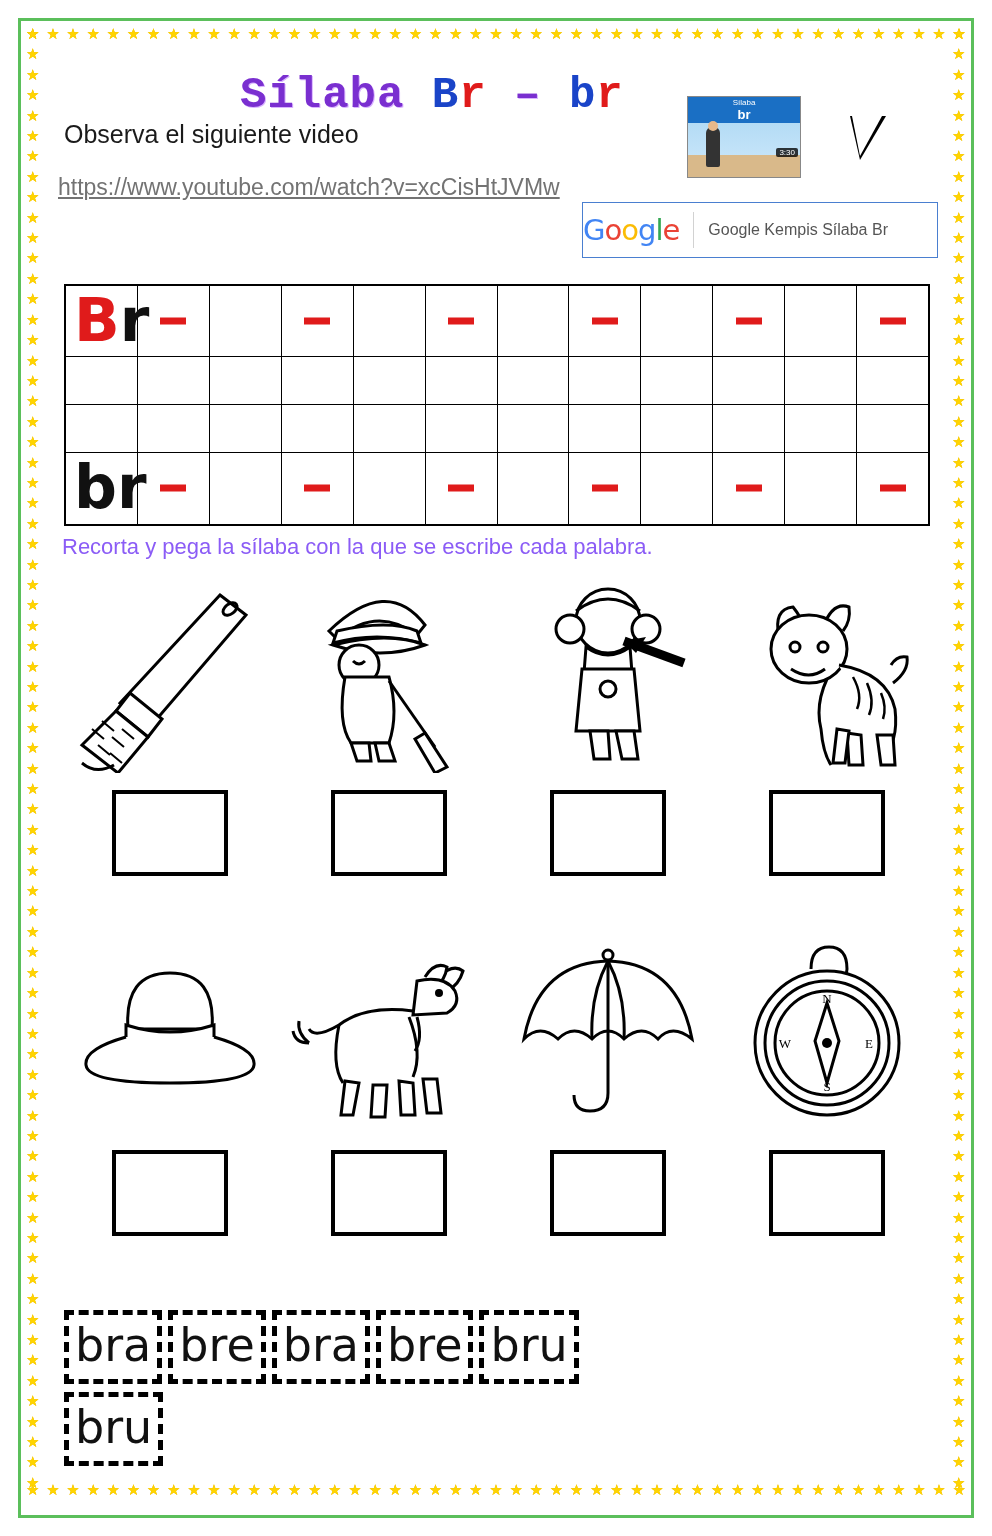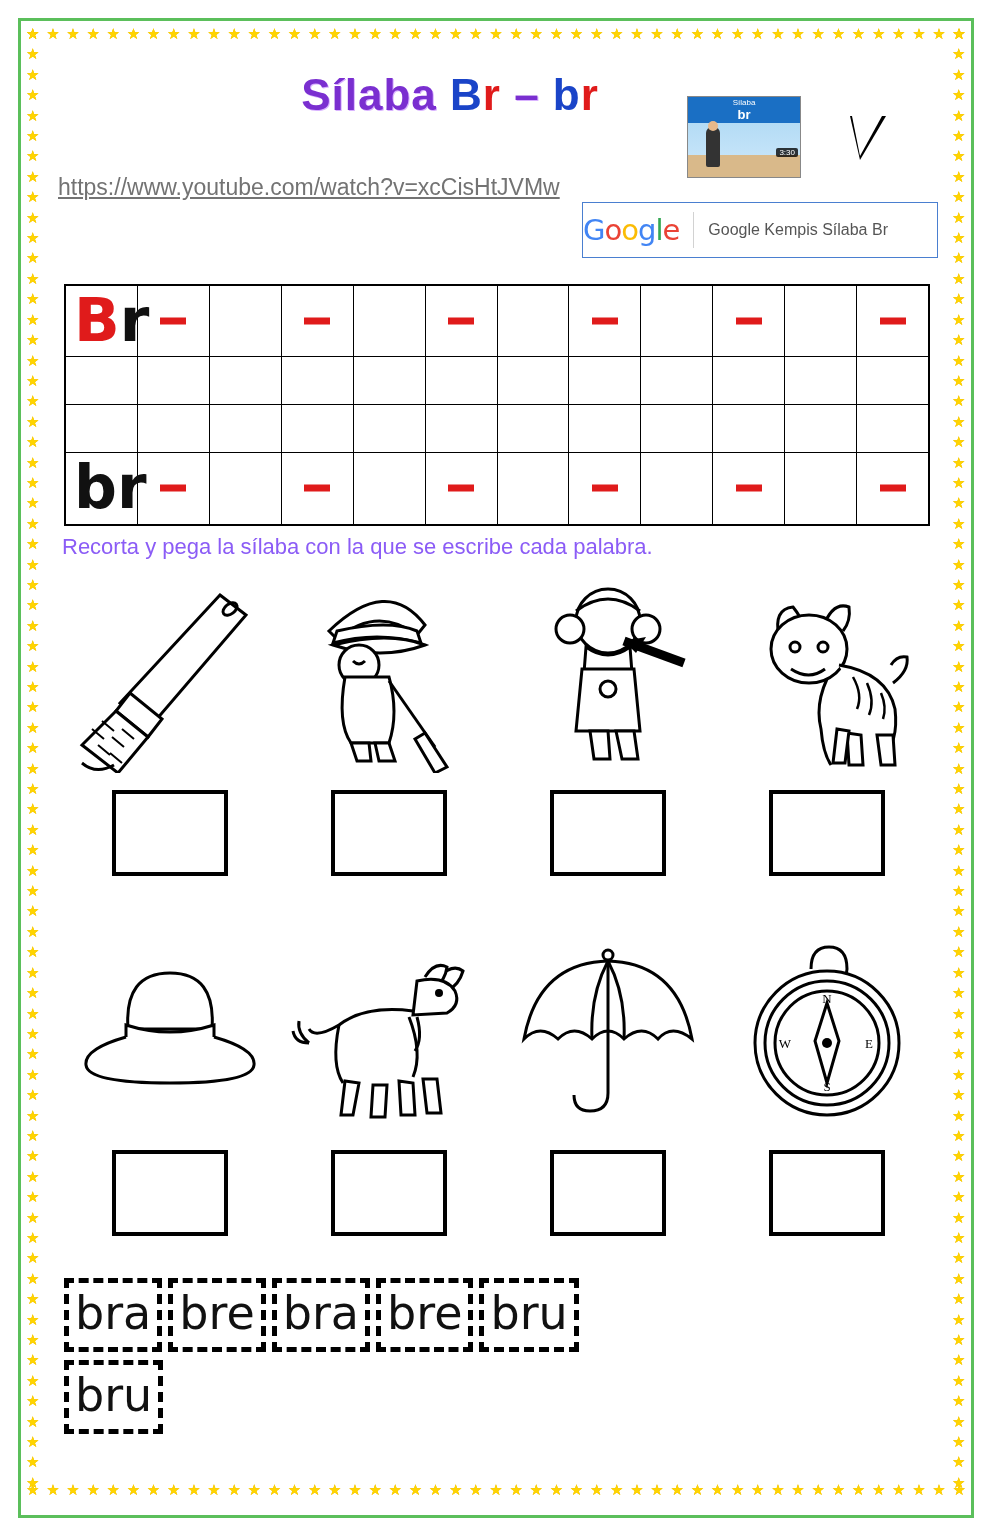--- a/index.html
+++ b/index.html
@@ -53,22 +53,22 @@
     position: absolute;
     left: 50px; top: 48px;
     width: 896px; height: 1448px;
   }
 
   
   .title {
     position: absolute;
     left: 190px; top: 22px;
     width: 420px;
-    text-align: center;
-    font-family: Liberation Sans, sans-serif;
+    text-align: left;
+    font-family: Liberation Mono, monospace;
     font-size: 44px;
     font-weight: bold;
     letter-spacing: 1px;
     white-space: nowrap;
   }
   .t-purple { color: #7a2fd0; text-shadow: 1px 1px 0 #d9b3ff; }
   .t-blue  { color: #1a44c8; }
   .t-red   { color: #e01b1b; }
 
   .observa {
@@ -245,21 +245,21 @@
     background: #fff;
     margin-top: 12px;
   }
 
   
   .cutouts {
     position: absolute;
     left: 14px; top: 1230px;
     width: 860px;
   }
-  .cut-row { display: flex; }
+  .cut-row { display: flex; margin-top: 32px; }
   .cut-row.second { margin-top: 8px; }
   .cut {
     border: 5px dashed #000;
     background: #fff;
     font-family: "DejaVu Sans", sans-serif;
     font-size: 46px;
     line-height: 52px;
     padding: 4px 6px 8px 6px;
     margin-right: 6px;
     color: #111;
@@ -515,20 +515,21 @@
     <span class="star">★</span>
     <span class="star">★</span>
   </div>
 
 <div class="content">
 
   <div class="title">
     <span class="t-purple">Sílaba </span><span class="t-blue">B</span><span class="t-red">r</span><span class="t-purple"> – </span><span class="t-blue">b</span><span class="t-red">r</span>
   </div>
 
+  <div class="observa">Observa el siguiente video</div>
   <a class="yt-link" href="#">https://www.youtube.com/watch?v=xcCisHtJVMw</a>
 
   <div class="callout-tail"></div>
   <div class="callout-tail-inner"></div>
 
   <div class="video-thumb">
     <div class="vt-banner">
       <span>Sílaba</span>
       <b>br</b>
     </div>

